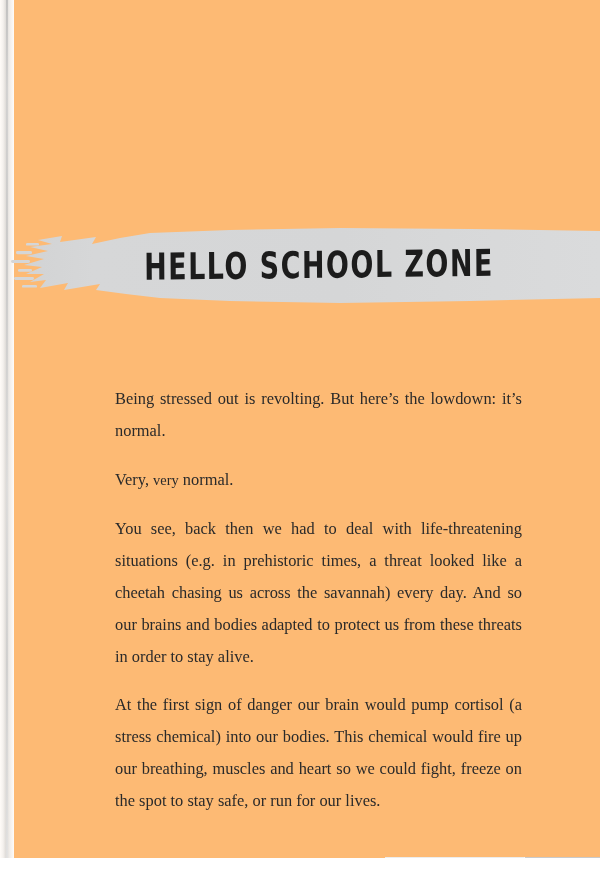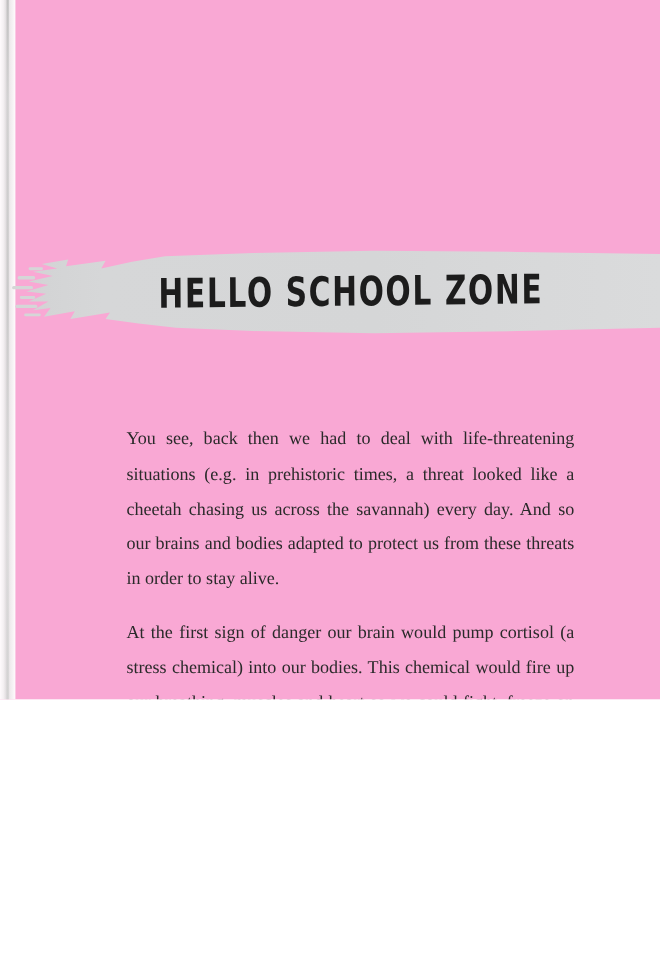--- a/index.html
+++ b/index.html
@@ -4,22 +4,22 @@
 <style>
   html, body {
     margin: 0;
     padding: 0;
     background: #ffffff;
   }
 
   .page {
     position: relative;
     width: 600px;
-    height: 636px;
-    background: #f9a8d4;
+    height: 858px;
+    background: #fdba74;
     overflow: hidden;
     font-family: "Liberation Serif", "DejaVu Serif", serif;
   }
 
   
   .gutter {
     position: absolute;
     left: 0;
     top: 0;
     width: 14px;
@@ -202,21 +202,23 @@
         <rect x="22" y="61" width="15" height="2.6" rx="1.2"></rect>
         <rect x="26" y="19" width="13" height="2.6" rx="1.2"></rect>
       </g>
     </svg>
 
     <div class="title-text">HELLO SCHOOL ZONE</div>
   </div>
 
   <div class="body-copy">
 
-
+    <p class="para">Being stressed out is revolting. But here’s the lowdown: it’s normal.</p>
+
+    <p class="para tight"><span>Very,</span> <span class="small-caps-word">very</span> <span>normal.</span></p>
 
 
     <p class="para">You see, back then we had to deal with life-threatening situations (e.g. in prehistoric times, a threat looked like a cheetah chasing us across the savannah) every day. And so our brains and bodies adapted to protect us from these threats in order to stay alive.</p>
 
     <p class="para">At the first sign of danger our brain would pump cortisol (a stress chemical) into our bodies. This chemical would fire up our breathing, muscles and heart so we could fight, freeze on the spot to stay safe, or run for our lives.</p>
   </div>
 
   <div class="footer">
     <div class="footer-chapter">
       <span>HELLO SCHOOL ZONE</span>

